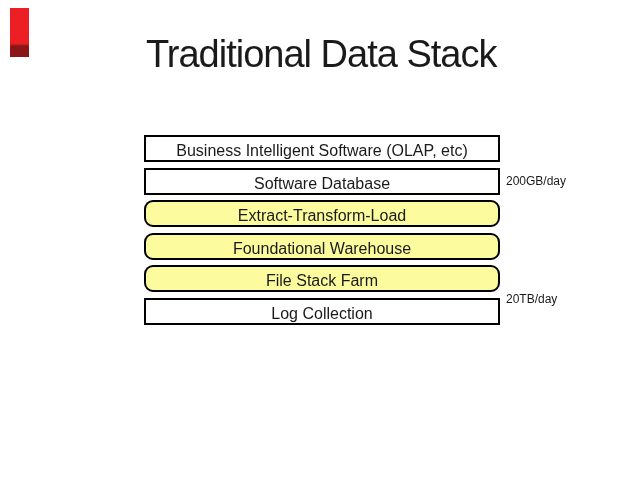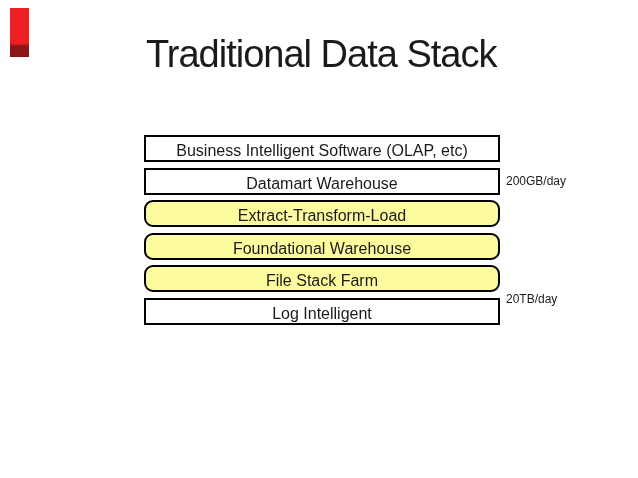--- a/index.html
+++ b/index.html
@@ -88,38 +88,38 @@
 
   <h1 class="title">Traditional Data Stack</h1>
 
   <div class="stack">
 
     <div class="box white">
       <span>Business Intelligent Software (OLAP, etc)</span>
     </div>
 
     <div class="box white">
-      <span>Datamart Warehouse</span>
+      <span>Software Database</span>
     </div>
 
     <div class="box yellow">
       <span>Extract-Transform-Load</span>
     </div>
 
     <div class="box yellow">
       <span>Foundational Warehouse</span>
     </div>
 
 
     <div class="box yellow">
       <span>File Stack Farm</span>
     </div>
 
     <div class="box white">
-      <span>Log Intelligent</span>
+      <span>Log Collection</span>
     </div>
 
 
   </div>
 
   <div class="side-label gb">200GB/day</div>
   <div class="side-label tb">20TB/day</div>
 
 </div>
 

